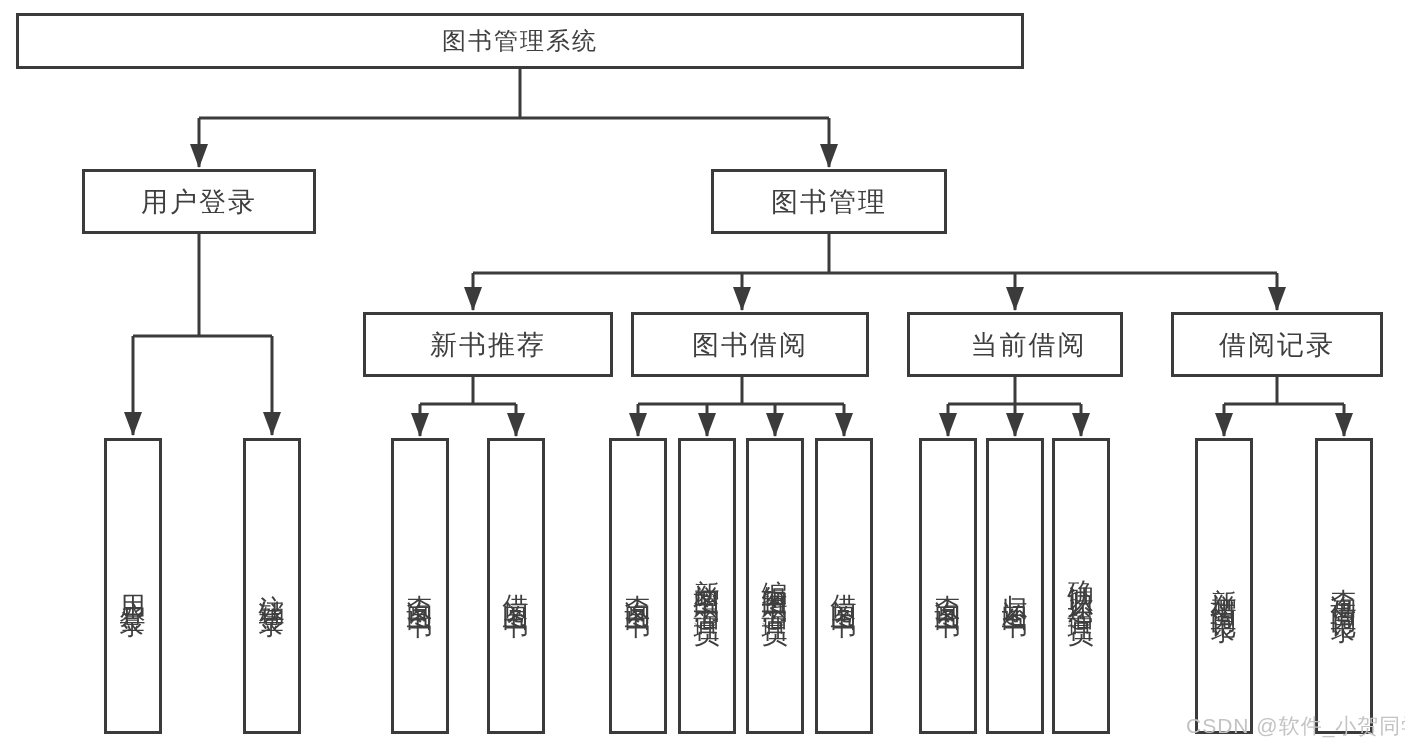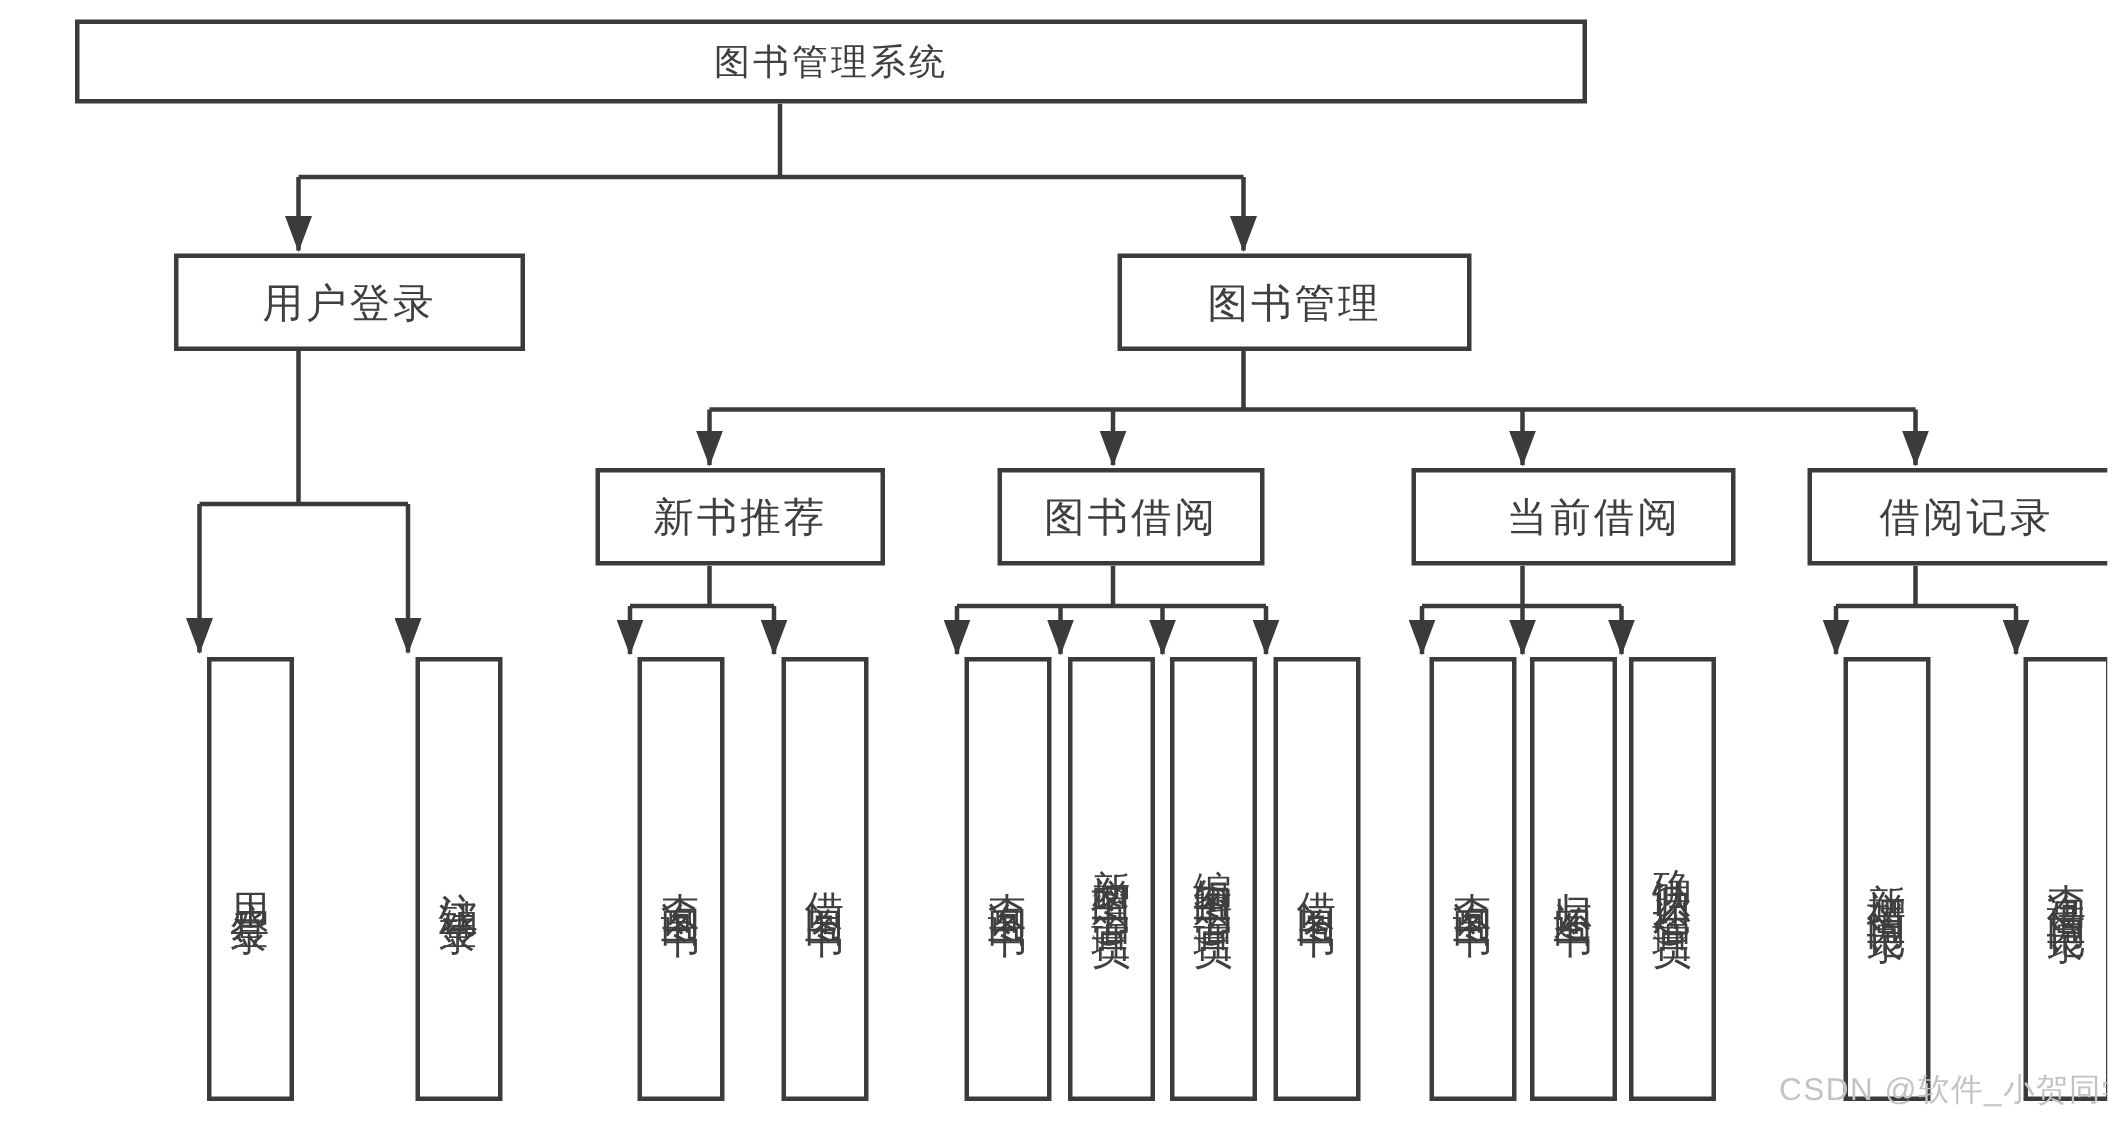--- a/index.html
+++ b/index.html
@@ -23,21 +23,20 @@
   .node {
     position: absolute;
     box-sizing: border-box;
     background: #ffffff;
     border: 3px solid #3b3b3b;
     display: flex;
     align-items: center;
     justify-content: center;
     text-align: center;
     color: #3f3f3f;
-    margin-left: 34px;
   }
   .node-root  { font-size: 24px; letter-spacing: 2px; }
   .node-mid   { font-size: 27px; letter-spacing: 2px; }
   .node-leaf  { font-size: 26px; }
   .vtext {
     writing-mode: vertical-rl;
     letter-spacing: 6px;
     line-height: 1;
     max-height: 288px;
   }
@@ -108,24 +107,24 @@
     <span>图书管理系统</span>
   </div>
 
   <div class="node node-mid" style="left:82px; top:169px; width:234px; height:65px;">
     <span>用户登录</span>
   </div>
   <div class="node node-mid" style="left:711px; top:169px; width:236px; height:65px;">
     <span>图书管理</span>
   </div>
 
-  <div class="node node-mid" style="left:363px; top:312px; width:193px; height:65px;font-family:Liberation Mono, monospace;">
+  <div class="node node-mid" style="left:363px; top:312px; width:250px; height:65px;font-family:Liberation Mono, monospace;">
     <span>新书推荐</span>
   </div>
-  <div class="node node-mid" style="left:631px; top:312px; width:178px; height:65px;">
+  <div class="node node-mid" style="left:631px; top:312px; width:238px; height:65px;">
     <span>图书借阅</span>
   </div>
   <div class="node node-mid" style="left:907px; top:312px; width:216px; height:65px;padding-left:27px;">
     <span>当前借阅</span>
   </div>
   <div class="node node-mid" style="left:1171px; top:312px; width:212px; height:65px;justify-content:center;">
     <span>借阅记录</span>
   </div>
 
   <div class="node node-leaf" style="left:104px; top:438px; width:58px; height:296px;">

